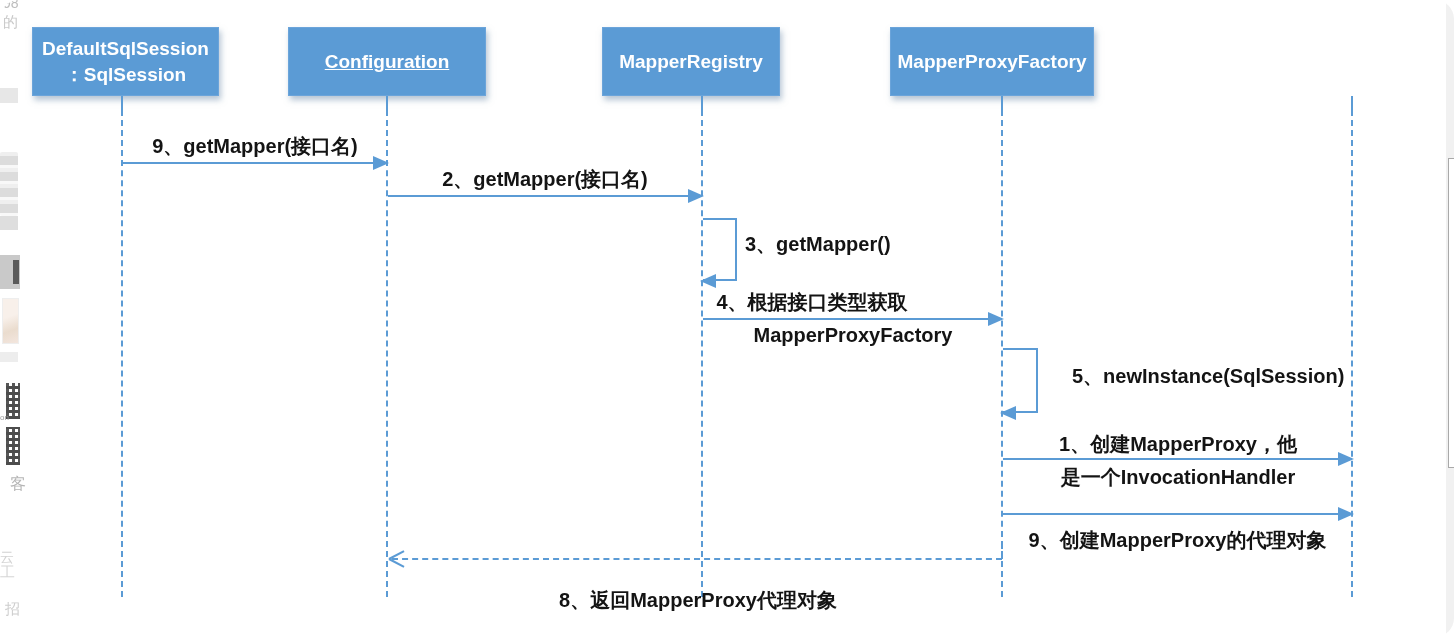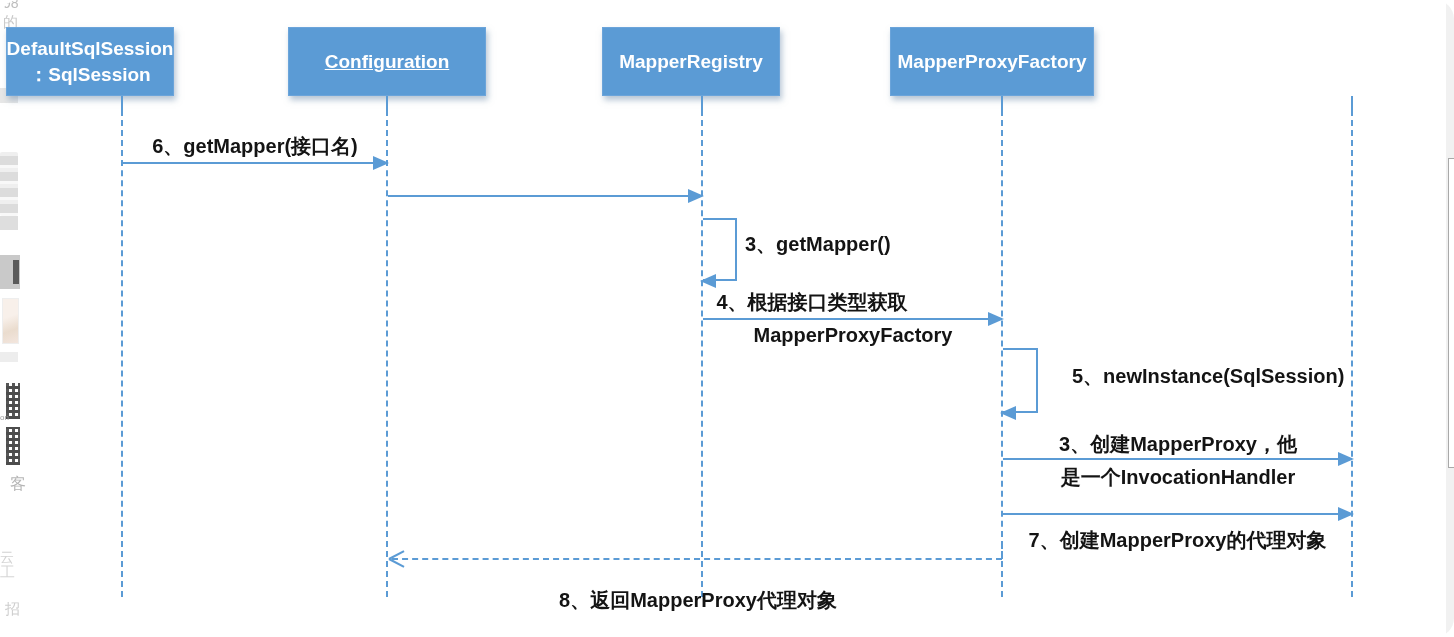--- a/index.html
+++ b/index.html
@@ -85,21 +85,21 @@
 
   <div class="qr" style="top:383px; height:36px;"></div>
   <div class="frag" style="left:0; top:413px; font-size:8px; color:#9a9a9a;">on</div>
   <div class="qr" style="top:427px; height:38px;"></div>
 
   <div class="frag" style="left:10px; top:474px; color:#b5b5b5; font-size:16px;">客</div>
   <div class="frag" style="left:0; top:549px; color:#d2d2d2; font-size:14px;">云</div>
   <div class="frag" style="left:0; top:563px; color:#d6d6d6;">工</div>
   <div class="frag" style="left:5px; top:600px; color:#cecece;">招</div>
 
-  <div class="pbox" style="left:6px; width:168px;">
+  <div class="pbox" style="left:32px; width:187px;">
     <span>DefaultSqlSession</span>
     <span>：SqlSession</span>
   </div>
   <div class="pbox" style="left:288px; width:198px;text-decoration:underline;">
     <span>Configuration</span>
   </div>
   <div class="pbox" style="left:602px; width:178px;">
     <span>MapperRegistry</span>
   </div>
   <div class="pbox" style="left:890px; width:204px;">
@@ -110,55 +110,56 @@
   <div class="lifeline" style="left:121px;"></div>
   <div class="stub" style="left:386px;"></div>
   <div class="lifeline" style="left:386px;"></div>
   <div class="stub" style="left:701px;"></div>
   <div class="lifeline" style="left:701px;"></div>
   <div class="stub" style="left:1001px;"></div>
   <div class="lifeline" style="left:1001px;"></div>
   <div class="stub" style="left:1351px;"></div>
   <div class="lifeline" style="left:1351px;"></div>
 
-  <div class="mlabel center" style="left:123px; top:133px; width:264px;">6、getMapper(接口名)</div>
+  <div class="mlabel center" style="left:123px; top:133px; width:264px;">9、getMapper(接口名)</div>
   <div class="msg-line" style="left:123px; top:162px; width:264px;">
     <span class="head-right"></span>
   </div>
 
+  <div class="mlabel center" style="left:395px; top:166px; width:300px;">2、getMapper(接口名)</div>
   <div class="msg-line" style="left:388px; top:195px; width:314px;">
     <span class="head-right"></span>
   </div>
 
   <div class="selfloop" style="left:703px; top:218px; width:34px; height:63px;">
     <span class="head-left"></span>
   </div>
   <div class="mlabel" style="left:745px; top:231px;">3、getMapper()</div>
 
   <div class="mlabel center" style="left:662px; top:289px; width:300px;">4、根据接口类型获取</div>
   <div class="msg-line" style="left:703px; top:318px; width:299px;">
     <span class="head-right"></span>
   </div>
   <div class="mlabel center" style="left:703px; top:324px; width:300px;">MapperProxyFactory</div>
 
   <div class="selfloop" style="left:1003px; top:348px; width:35px; height:65px;">
     <span class="head-left"></span>
   </div>
   <div class="mlabel" style="left:1072px; top:363px;text-align:right;">5、newInstance(SqlSession)</div>
 
-  <div class="mlabel center" style="left:1003px; top:431px; width:350px;">3、创建MapperProxy，他</div>
+  <div class="mlabel center" style="left:1003px; top:431px; width:350px;">1、创建MapperProxy，他</div>
   <div class="msg-line" style="left:1003px; top:458px; width:349px;">
     <span class="head-right"></span>
   </div>
   <div class="mlabel center" style="left:1003px; top:464px; width:350px;">是一个InvocationHandler</div>
 
   <div class="msg-line" style="left:1003px; top:513px; width:349px;">
     <span class="head-right"></span>
   </div>
-  <div class="mlabel center" style="left:1000px; top:527px; width:355px;">7、创建MapperProxy的代理对象</div>
+  <div class="mlabel center" style="left:1000px; top:527px; width:355px;">9、创建MapperProxy的代理对象</div>
 
   <div class="dash-vert" style="left:1001px; top:543px; height:16px;"></div>
   <div class="dash-line" style="left:392px; top:558px; width:610px;"></div>
   <div class="open-head-part" style="left:389px; top:558px; transform:rotate(-28deg);"></div>
   <div class="open-head-part" style="left:389px; top:558px; transform:rotate(28deg);"></div>
   <div class="mlabel center" style="left:392px; top:567px; width:612px;margin-top:20px;">8、返回MapperProxy代理对象</div>
 
   <div class="right-strip"></div>
   <div class="scroll-thumb"></div>
 

